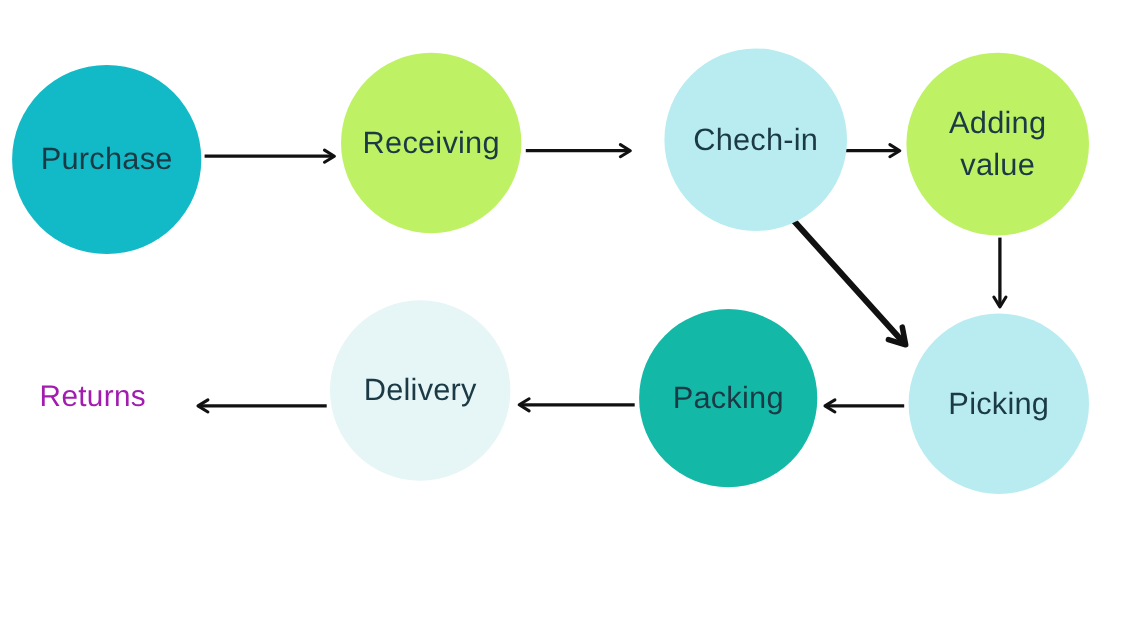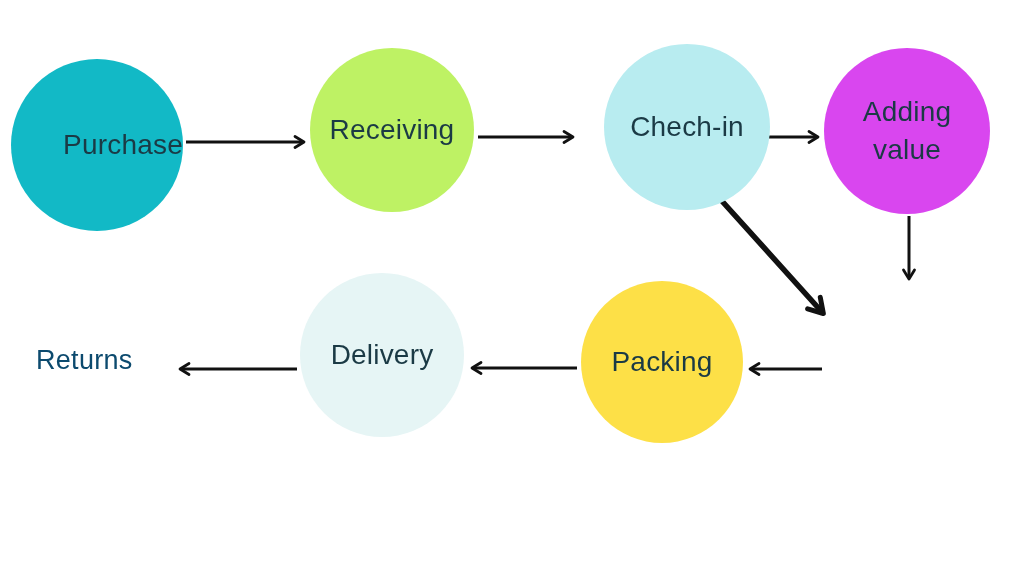--- a/index.html
+++ b/index.html
@@ -48,21 +48,21 @@
   #n-adding    { left: 824px; top: 48px;  width: 166px; height: 166px; }
   #n-picking   { left: 826px; top: 285px; width: 164px; height: 164px; }
   #n-packing   { left: 581px; top: 281px; width: 162px; height: 162px; }
   #n-delivery  { left: 300px; top: 273px; width: 164px; height: 164px; }
 
   .free-label {
     position: absolute;
     left: 36px;
     top: 345px;
     font-size: 27px;
-    color: #0c4a6e;
+    color: #a21caf;
     letter-spacing: 0.3px;
   }
 </style>
 </head>
 <body>
 
 <div class="canvas">
 
   <svg class="edges" viewBox="0 0 1024 585" xmlns="http://www.w3.org/2000/svg">
     <defs>
@@ -77,38 +77,41 @@
     <line x1="186" y1="142" x2="303" y2="142" stroke="#111111" stroke-width="3" marker-end="url(#ah)"></line>
     <line x1="478" y1="137" x2="572" y2="137" stroke="#111111" stroke-width="3" marker-end="url(#ah)"></line>
     <line x1="748" y1="137" x2="817" y2="137" stroke="#111111" stroke-width="3" marker-end="url(#ah)"></line>
     <line x1="909" y1="216" x2="909" y2="278" stroke="#111111" stroke-width="3" marker-end="url(#ah)"></line>
     <line x1="712" y1="190" x2="822" y2="312" stroke="#111111" stroke-width="5.5" stroke-linecap="round" marker-end="url(#ahb)"></line>
     <line x1="822" y1="369" x2="751" y2="369" stroke="#111111" stroke-width="3" marker-end="url(#ah)"></line>
     <line x1="577" y1="368" x2="473" y2="368" stroke="#111111" stroke-width="3" marker-end="url(#ah)"></line>
     <line x1="297" y1="369" x2="181" y2="369" stroke="#111111" stroke-width="3" marker-end="url(#ah)"></line>
   </svg>
 
-  <div class="node" id="n-purchase" style="background-color: rgb(18, 185, 198); justify-content: flex-end;">
+  <div class="node" id="n-purchase" style="background-color: rgb(18, 185, 198);">
     <span class="lbl">Purchase</span>
   </div>
 
   <div class="node" id="n-receiving" style="background-color: #bef264;">
     <span class="lbl">Receiving</span>
   </div>
 
   <div class="node" id="n-checkin" style="background-color: rgb(184, 236, 240);">
     <span class="lbl">Chech-in</span>
   </div>
 
-  <div class="node" id="n-adding" style="background-color: #d946ef;">
+  <div class="node" id="n-adding" style="background-color: #bef264;">
     <span class="lbl wrap">Adding value</span>
   </div>
 
+  <div class="node" id="n-picking" style="background-color: rgb(184, 236, 240);">
+    <span class="lbl">Picking</span>
+  </div>
 
-  <div class="node" id="n-packing" style="background-color: #fde047;">
+  <div class="node" id="n-packing" style="background-color: #14b8a6;">
     <span class="lbl">Packing</span>
   </div>
 
   <div class="node" id="n-delivery" style="background-color: rgb(230, 245, 245);">
     <span class="lbl">Delivery</span>
   </div>
 
   <div class="free-label">Returns</div>
 
 </div>

